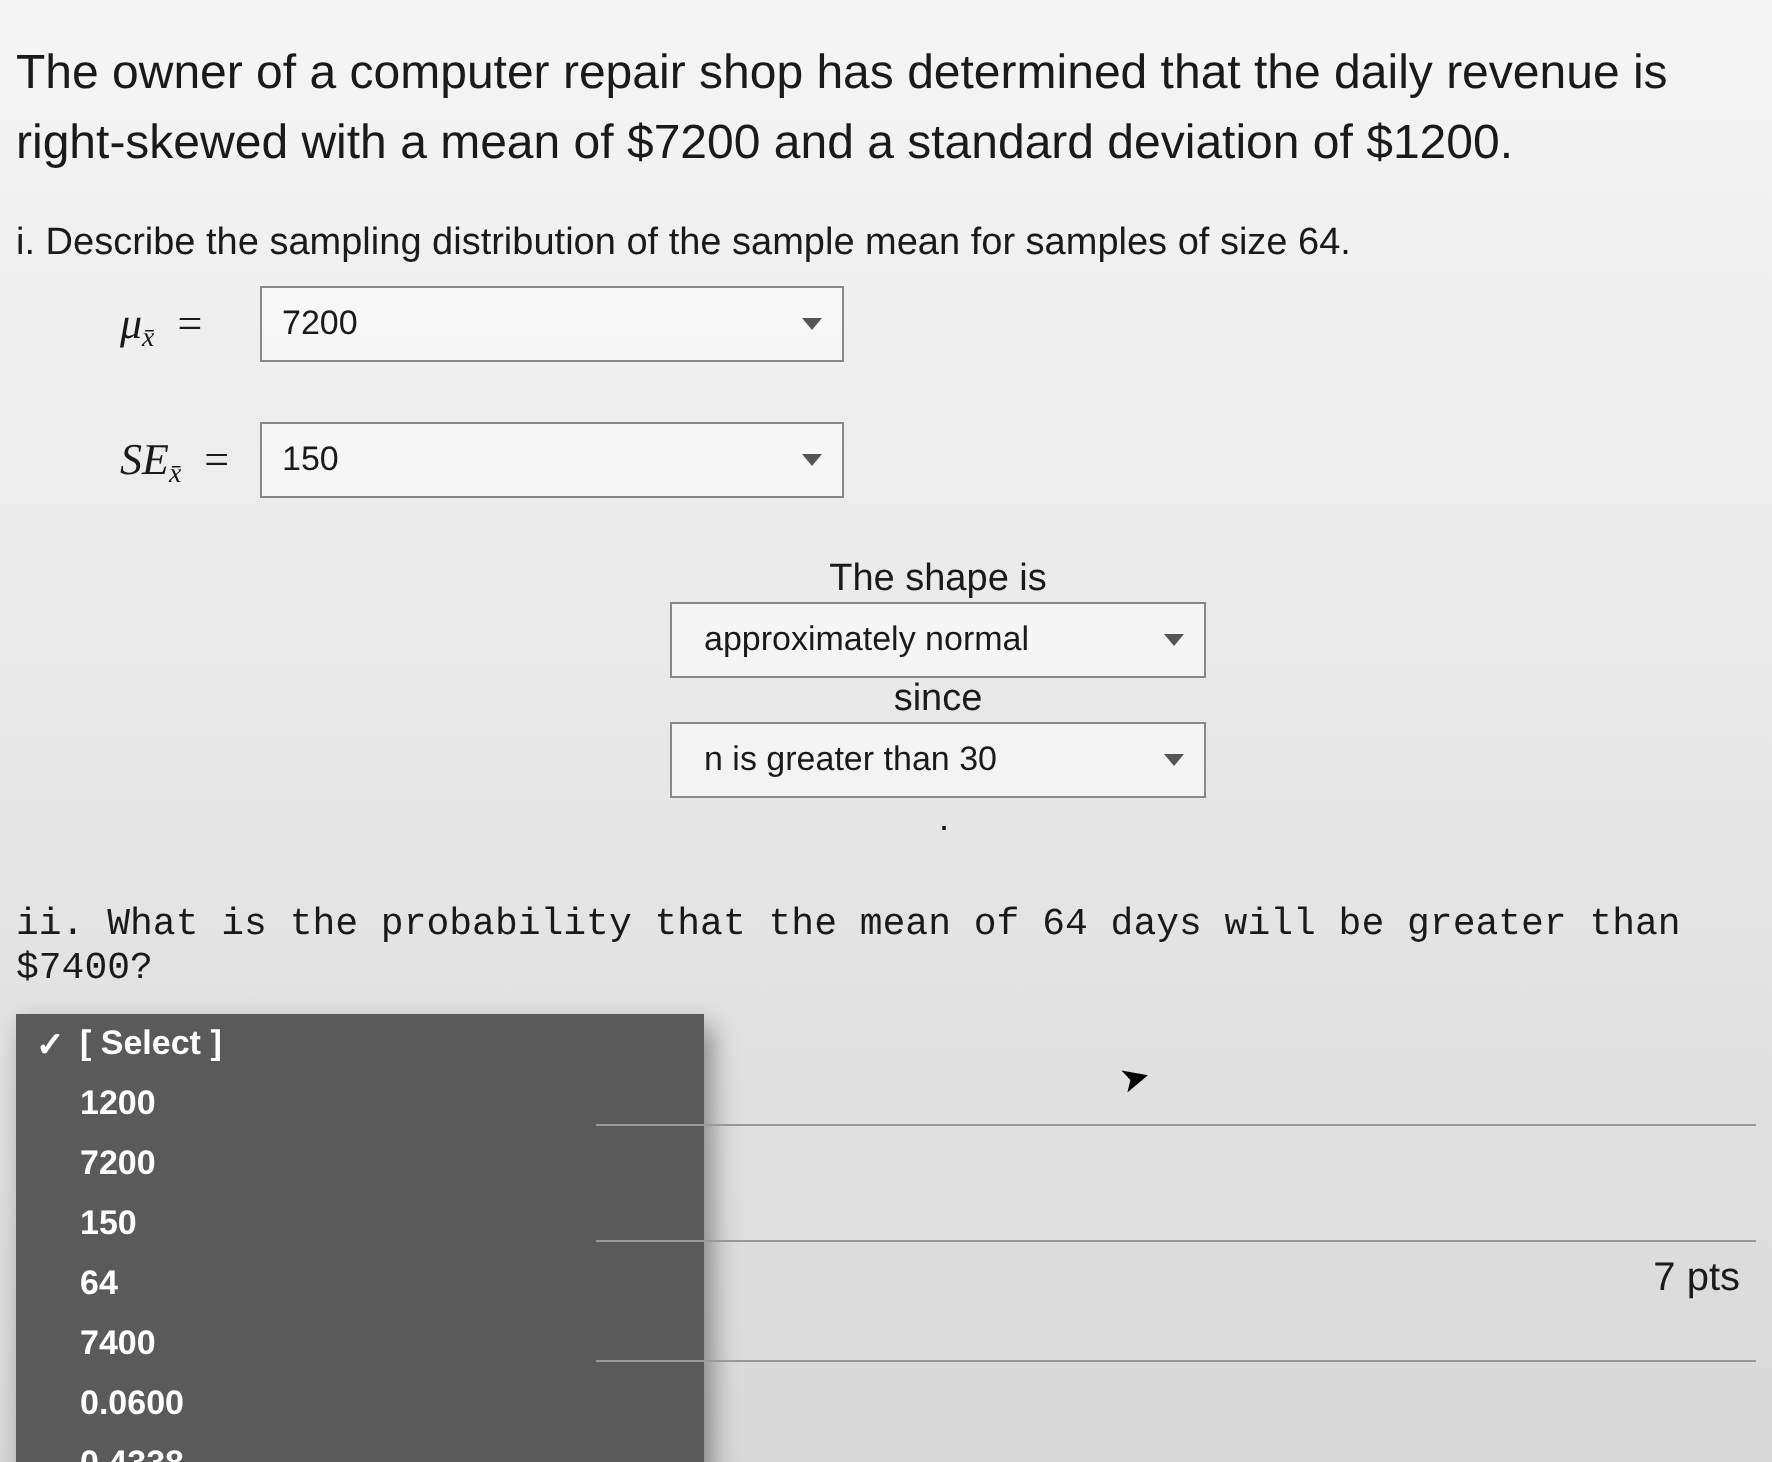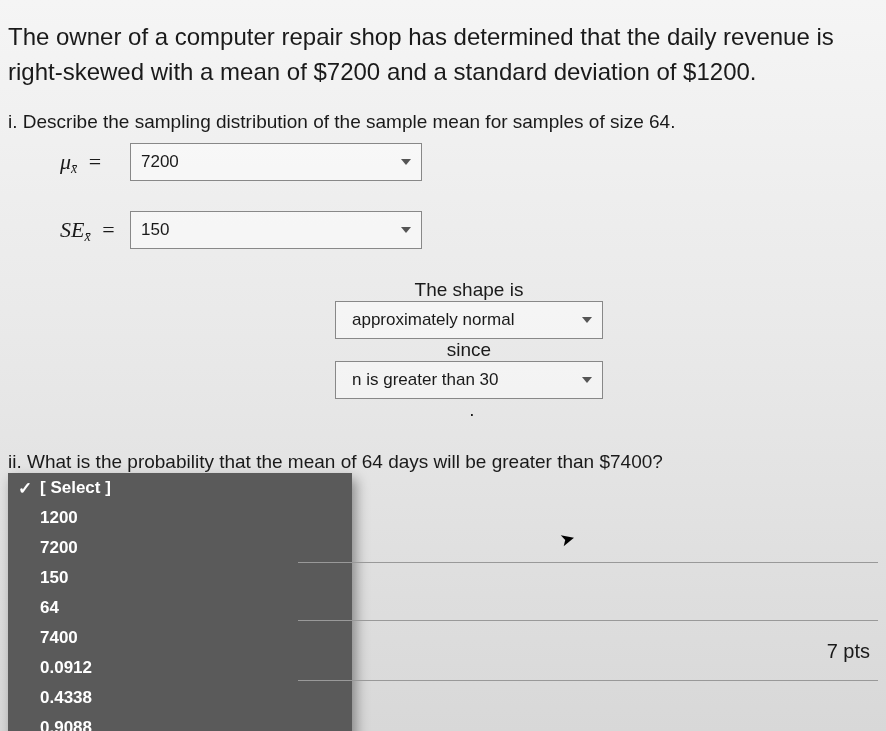--- a/index.html
+++ b/index.html
@@ -64,21 +64,22 @@
       margin-left: 52px;
       margin-bottom: 30px;
       font-size: 19px;
       flex-direction: column;
     }
     .shape-row .select-box { margin: 0 8px; padding-left: 16px; }
     .period { margin-left: 6px; }
     .part-ii {
       font-size: 19px;
       margin-top: 8px;
-      margin-bottom: 0;
+      margin-bottom: 12px;
+      font-family: Liberation Mono, monospace;
     }
     .dropdown-open {
       position: relative;
       width: 344px;
       background: #5a5a5a;
       color: #fff;
       font-size: 17px;
       font-weight: bold;
       box-shadow: 4px 6px 12px rgba(0,0,0,0.4);
     }
@@ -102,21 +103,21 @@
       position: absolute;
       left: 560px;
       top: 528px;
       color: #000;
       font-size: 18px;
       transform: rotate(-15deg);
     }
     .points {
       position: absolute;
       right: 16px;
-      bottom: 68px;
+      bottom: 80px;
       font-size: 20px;
     }
     .ghost-input-edge {
       position: absolute;
       left: 288px;
       top: 0;
       width: 1px;
       height: 32px;
       background: #aaa;
     }
@@ -171,21 +172,21 @@
 
 <div class="container-ii">
   <div class="ghost-input-edge"></div>
   <div class="dropdown-open">
     <div class="opt sel">[ Select ]</div>
     <div class="opt">1200</div>
     <div class="opt">7200</div>
     <div class="opt">150</div>
     <div class="opt">64</div>
     <div class="opt">7400</div>
-    <div class="opt">0.0912</div>
+    <div class="opt">0.0600</div>
     <div class="opt">0.4338</div>
     <div class="opt">0.9088</div>
   </div>
 </div>
 
 <div class="divider" style="top:562px;"></div>
 <div class="divider" style="top:620px;"></div>
 <div class="divider" style="top:680px;"></div>
 
 <div class="cursor">➤</div>

